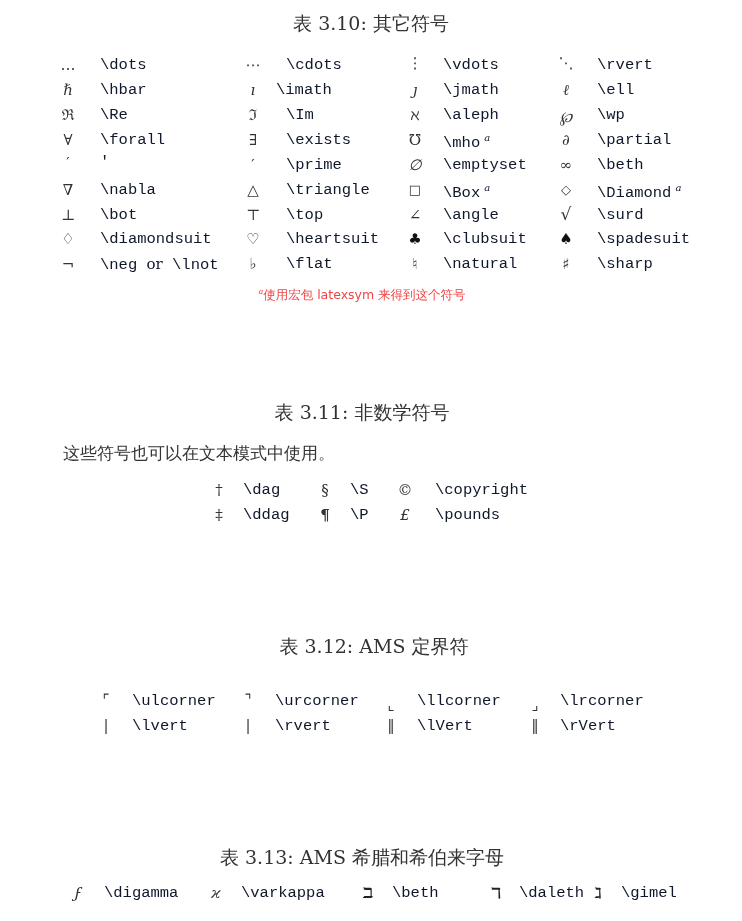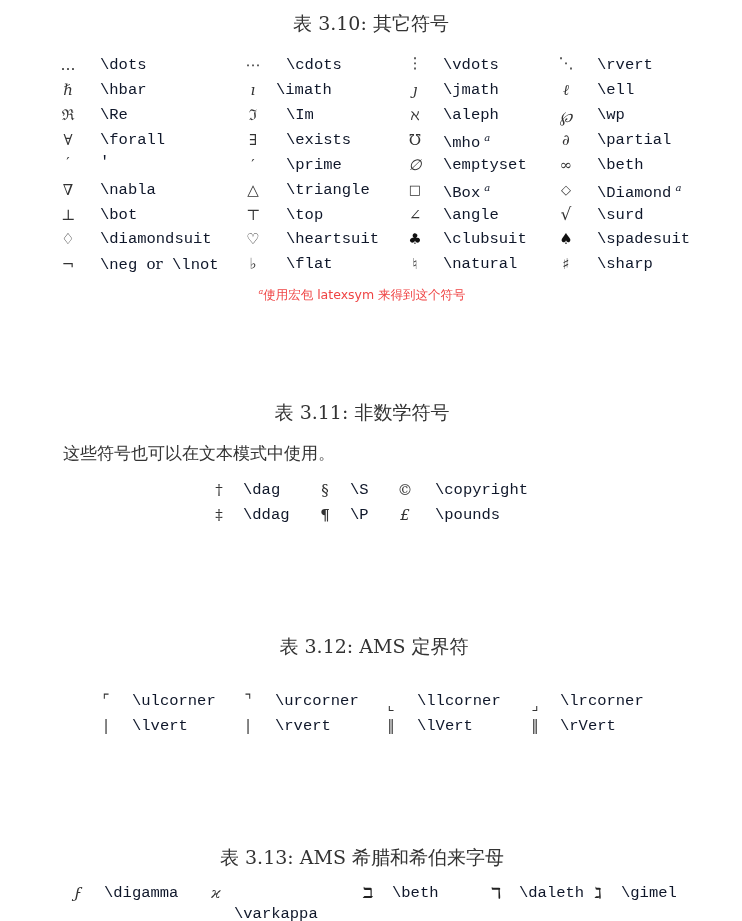--- a/index.html
+++ b/index.html
@@ -171,21 +171,21 @@
   </div>
 </div>
 
 <div>
   <div class="abs title" style="left:362px; top:845px;">表 3.13: AMS 希腊和希伯来字母</div>
 
   <div>
     <span class="abs sym ital" style="left:78px; top:886px;">ϝ</span>
     <span class="abs cmd" style="left:104px; top:886px;">\digamma</span>
     <span class="abs sym ital" style="left:216px; top:886px;">ϰ</span>
-    <span class="abs cmd" style="left:234px; top:886px;margin-top:21px;">\varkappa</span>
+    <span class="abs cmd" style="left:241px; top:886px;">\varkappa</span>
     <span class="abs gsym" style="left:368px; top:886px;">ℶ</span>
     <span class="abs cmd" style="left:392px; top:886px;">\beth</span>
     <span class="abs gsym" style="left:496px; top:886px;">ℸ</span>
     <span class="abs cmd" style="left:519px; top:886px;">\daleth</span>
     <span class="abs gsym" style="left:598px; top:886px;">ℷ</span>
     <span class="abs cmd" style="left:621px; top:886px;">\gimel</span>
   </div>
 </div>
 
 </body></html>

